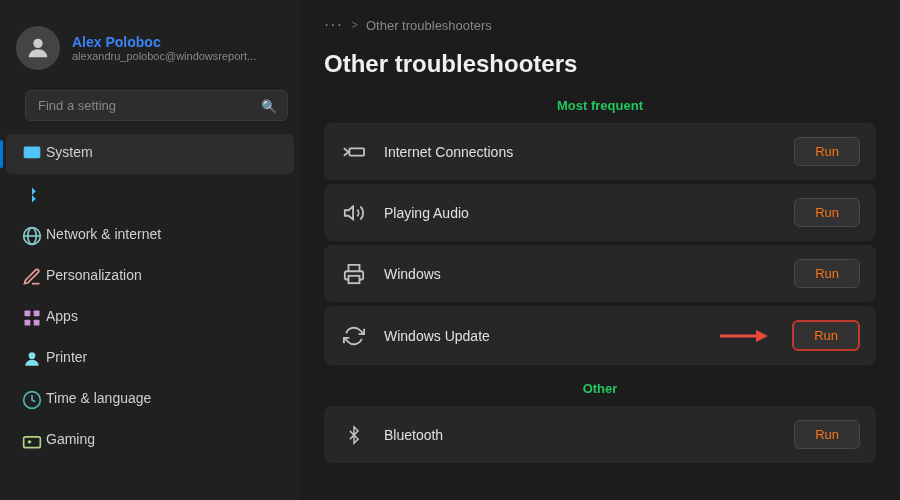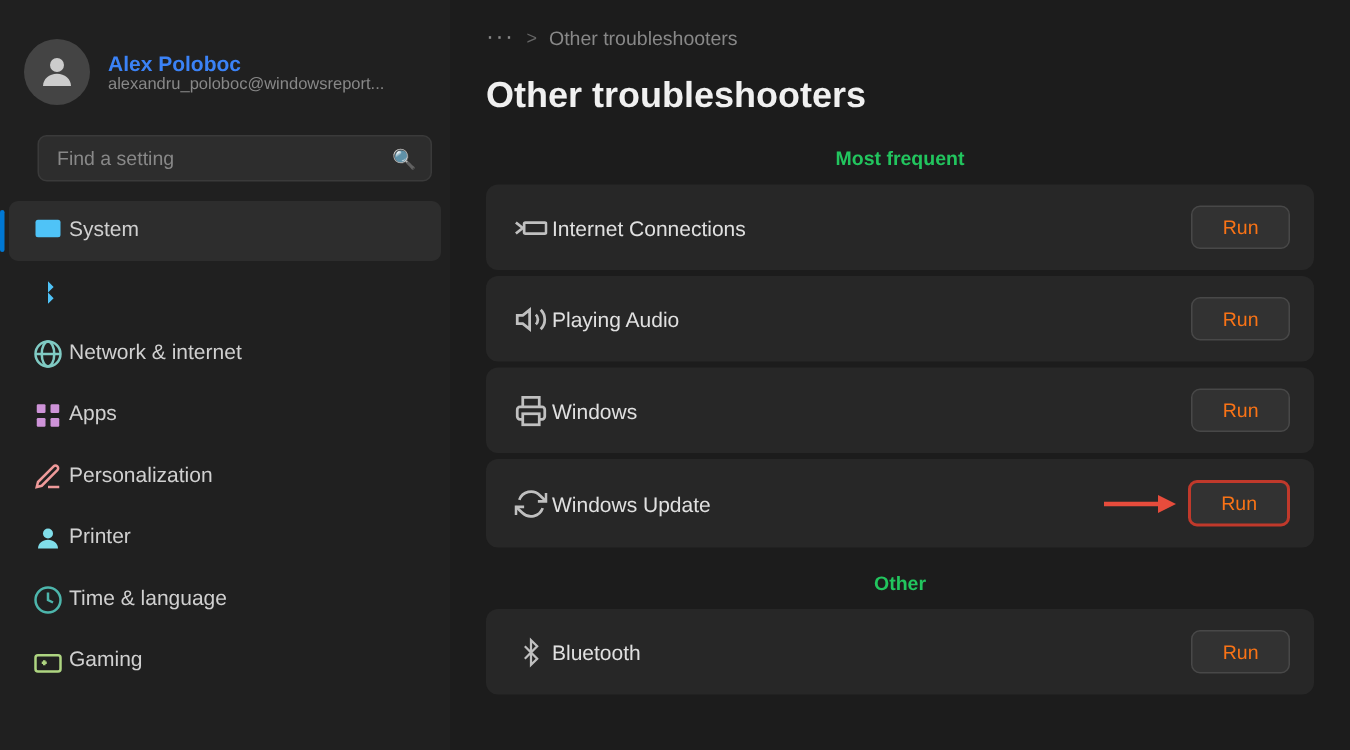--- a/index.html
+++ b/index.html
@@ -200,20 +200,21 @@
       text-align: center;
     }
 
     .troubleshooter-card {
       background: #272727;
       border-radius: 8px;
       margin-bottom: 4px;
       display: flex;
       align-items: center;
       padding: 14px 16px;
+      gap: 16px;
     }
 
     .troubleshooter-icon {
       width: 28px;
       height: 28px;
       display: flex;
       align-items: center;
       justify-content: center;
       color: #c0c0c0;
       font-size: 18px;
@@ -301,38 +302,38 @@
       <span class="nav-icon icon-network">
         <svg width="20" height="20" viewBox="0 0 24 24" fill="none" stroke="currentColor" stroke-width="2">
             <circle cx="12" cy="12" r="10"></circle>
             <ellipse cx="12" cy="12" rx="5" ry="10"></ellipse>
             <line x1="2" y1="12" x2="22" y2="12"></line>
           </svg>
       </span>
       <span>Network &amp; internet</span>
     </div>
     <div class="nav-item">
+      <span class="nav-icon icon-personalization">
+        <svg width="20" height="20" viewBox="0 0 24 24" fill="none" stroke="currentColor" stroke-width="2">
+            <path d="M12 20h9"></path>
+            <path d="M16.5 3.5a2.121 2.121 0 013 3L7 19l-4 1 1-4L16.5 3.5z"></path>
+          </svg>
+      </span>
+      <span>Personalization</span>
+    </div>
+    <div class="nav-item">
       <span class="nav-icon icon-apps">
         <svg width="20" height="20" viewBox="0 0 24 24" fill="currentColor">
             <rect x="3" y="3" width="7" height="7" rx="1"></rect>
             <rect x="14" y="3" width="7" height="7" rx="1"></rect>
             <rect x="3" y="14" width="7" height="7" rx="1"></rect>
             <rect x="14" y="14" width="7" height="7" rx="1"></rect>
           </svg>
       </span>
       <span>Apps</span>
-    </div>
-    <div class="nav-item">
-      <span class="nav-icon icon-personalization">
-        <svg width="20" height="20" viewBox="0 0 24 24" fill="none" stroke="currentColor" stroke-width="2">
-            <path d="M12 20h9"></path>
-            <path d="M16.5 3.5a2.121 2.121 0 013 3L7 19l-4 1 1-4L16.5 3.5z"></path>
-          </svg>
-      </span>
-      <span>Personalization</span>
     </div>
     <div class="nav-item">
       <span class="nav-icon icon-accounts">
         <svg width="20" height="20" viewBox="0 0 24 24" fill="currentColor">
             <circle cx="12" cy="8" r="4"></circle>
             <path d="M4 20c0-4 3.6-7 8-7s8 3 8 7"></path>
           </svg>
       </span>
       <span>Printer</span>
     </div>

